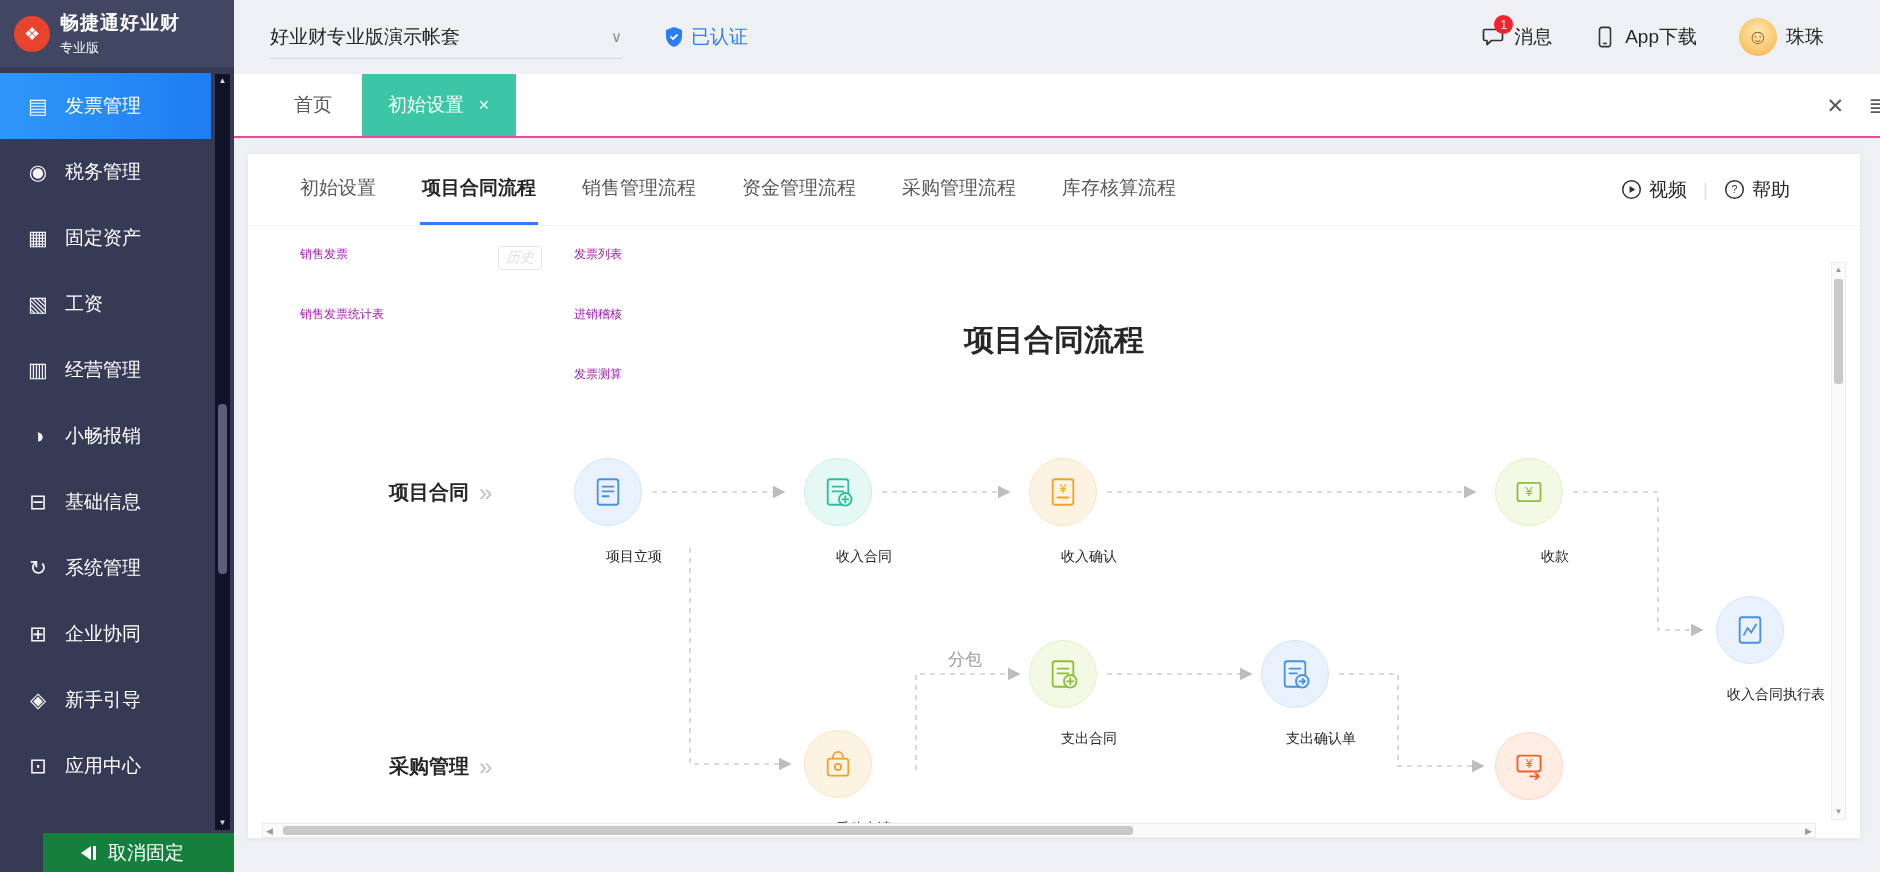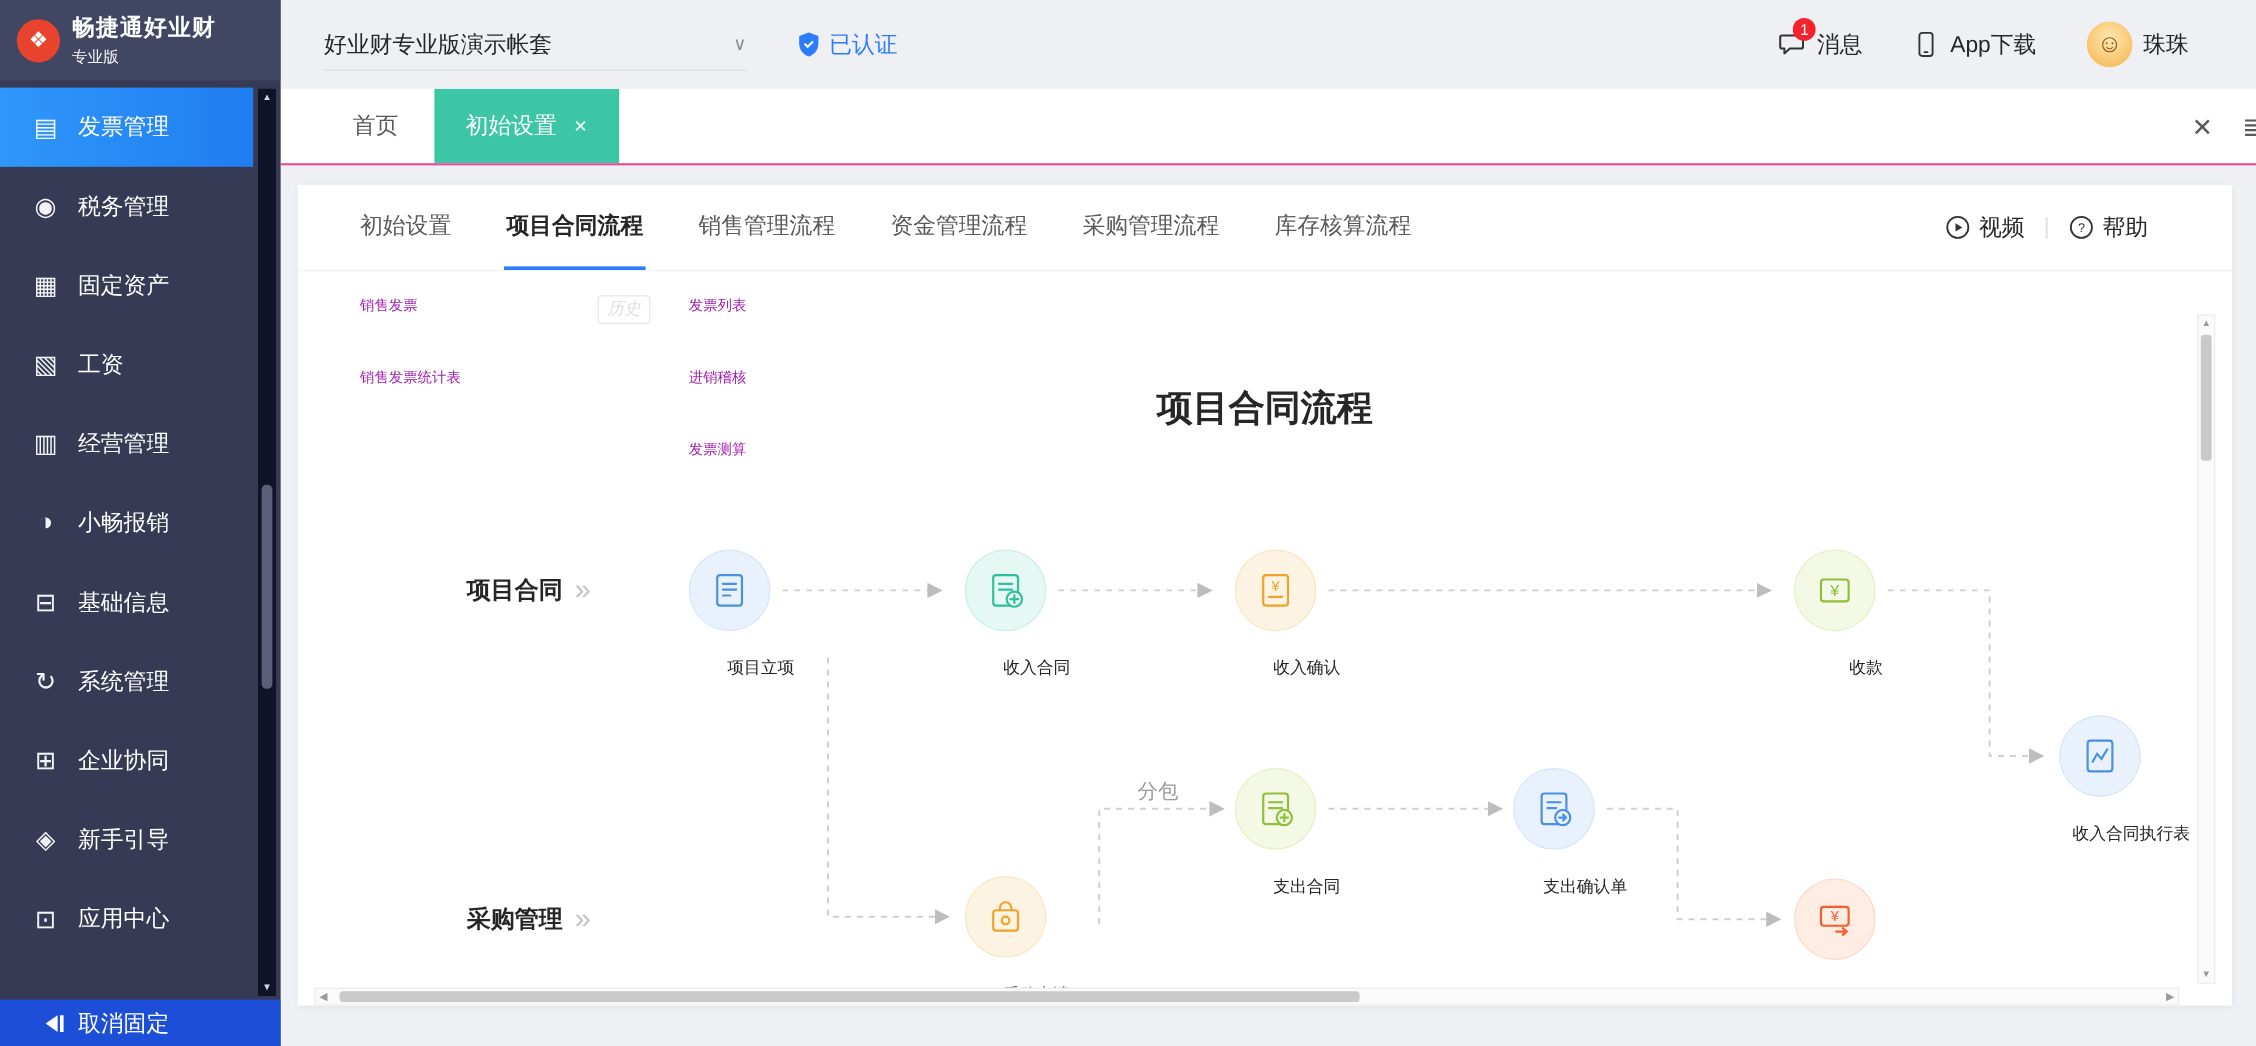--- a/index.html
+++ b/index.html
@@ -14,21 +14,21 @@
   .logo-title { font-size:19px; font-weight:700; letter-spacing:1px; }
   .logo-badge { font-size:13px; margin-top:3px; opacity:.95; }
   .menu { flex:1; padding-top:6px; }
   .menu-item { height:66px; width:211px; display:flex; align-items:center; gap:15px; padding-left:26px; font-size:19px; cursor:pointer; }
   .menu-item.active { background:linear-gradient(90deg,#2f97fb,#1f7df0); }
   .mi-icon { width:24px; text-align:center; font-size:21px; opacity:.95; }
   .side-scroll { position:absolute; top:74px; bottom:42px; right:4px; width:15px; background:#101225; z-index:3; }
   .ss-arrow { display:block; text-align:center; color:#d8d8e2; font-size:8px; height:14px; line-height:14px; }
   .ss-down { position:absolute; bottom:0; left:0; right:0; }
   .ss-thumb { position:absolute; top:330px; height:170px; left:3px; right:3px; background:#5a5e78; border-radius:4px; }
-  .unpin { height:39px; background:#1d4ed8; display:flex; align-items:center; gap:12px; padding-left:38px; font-size:19px; flex-shrink:0; cursor:pointer; }
+  .unpin { height:39px; background:#15803d; display:flex; align-items:center; gap:12px; padding-left:38px; font-size:19px; flex-shrink:0; cursor:pointer;margin-left:43px; }
   .unpin-ic { display:flex; align-items:center; gap:2px; }
   .unpin-tri { width:0; height:0; border-top:7px solid transparent; border-bottom:7px solid transparent; border-right:10px solid #fff; }
   .unpin-bar { width:3px; height:14px; background:#fff; }
 
   
   .main { flex:1; min-width:0; display:flex; flex-direction:column; position:relative; }
   .topbar { height:74px; background:#eef0f4; display:flex; align-items:center; padding:0 56px 0 36px; gap:42px; flex-shrink:0; }
   .acct { width:352px; height:44px; display:flex; align-items:center; justify-content:space-between; border-bottom:1px solid #d8dce2; font-size:19px; color:#262626; cursor:pointer; }
   .chev { color:#8c8c8c; font-size:15px; }
   .verified { display:flex; align-items:center; gap:7px; color:#2b7cff; font-size:19px; cursor:pointer; }

